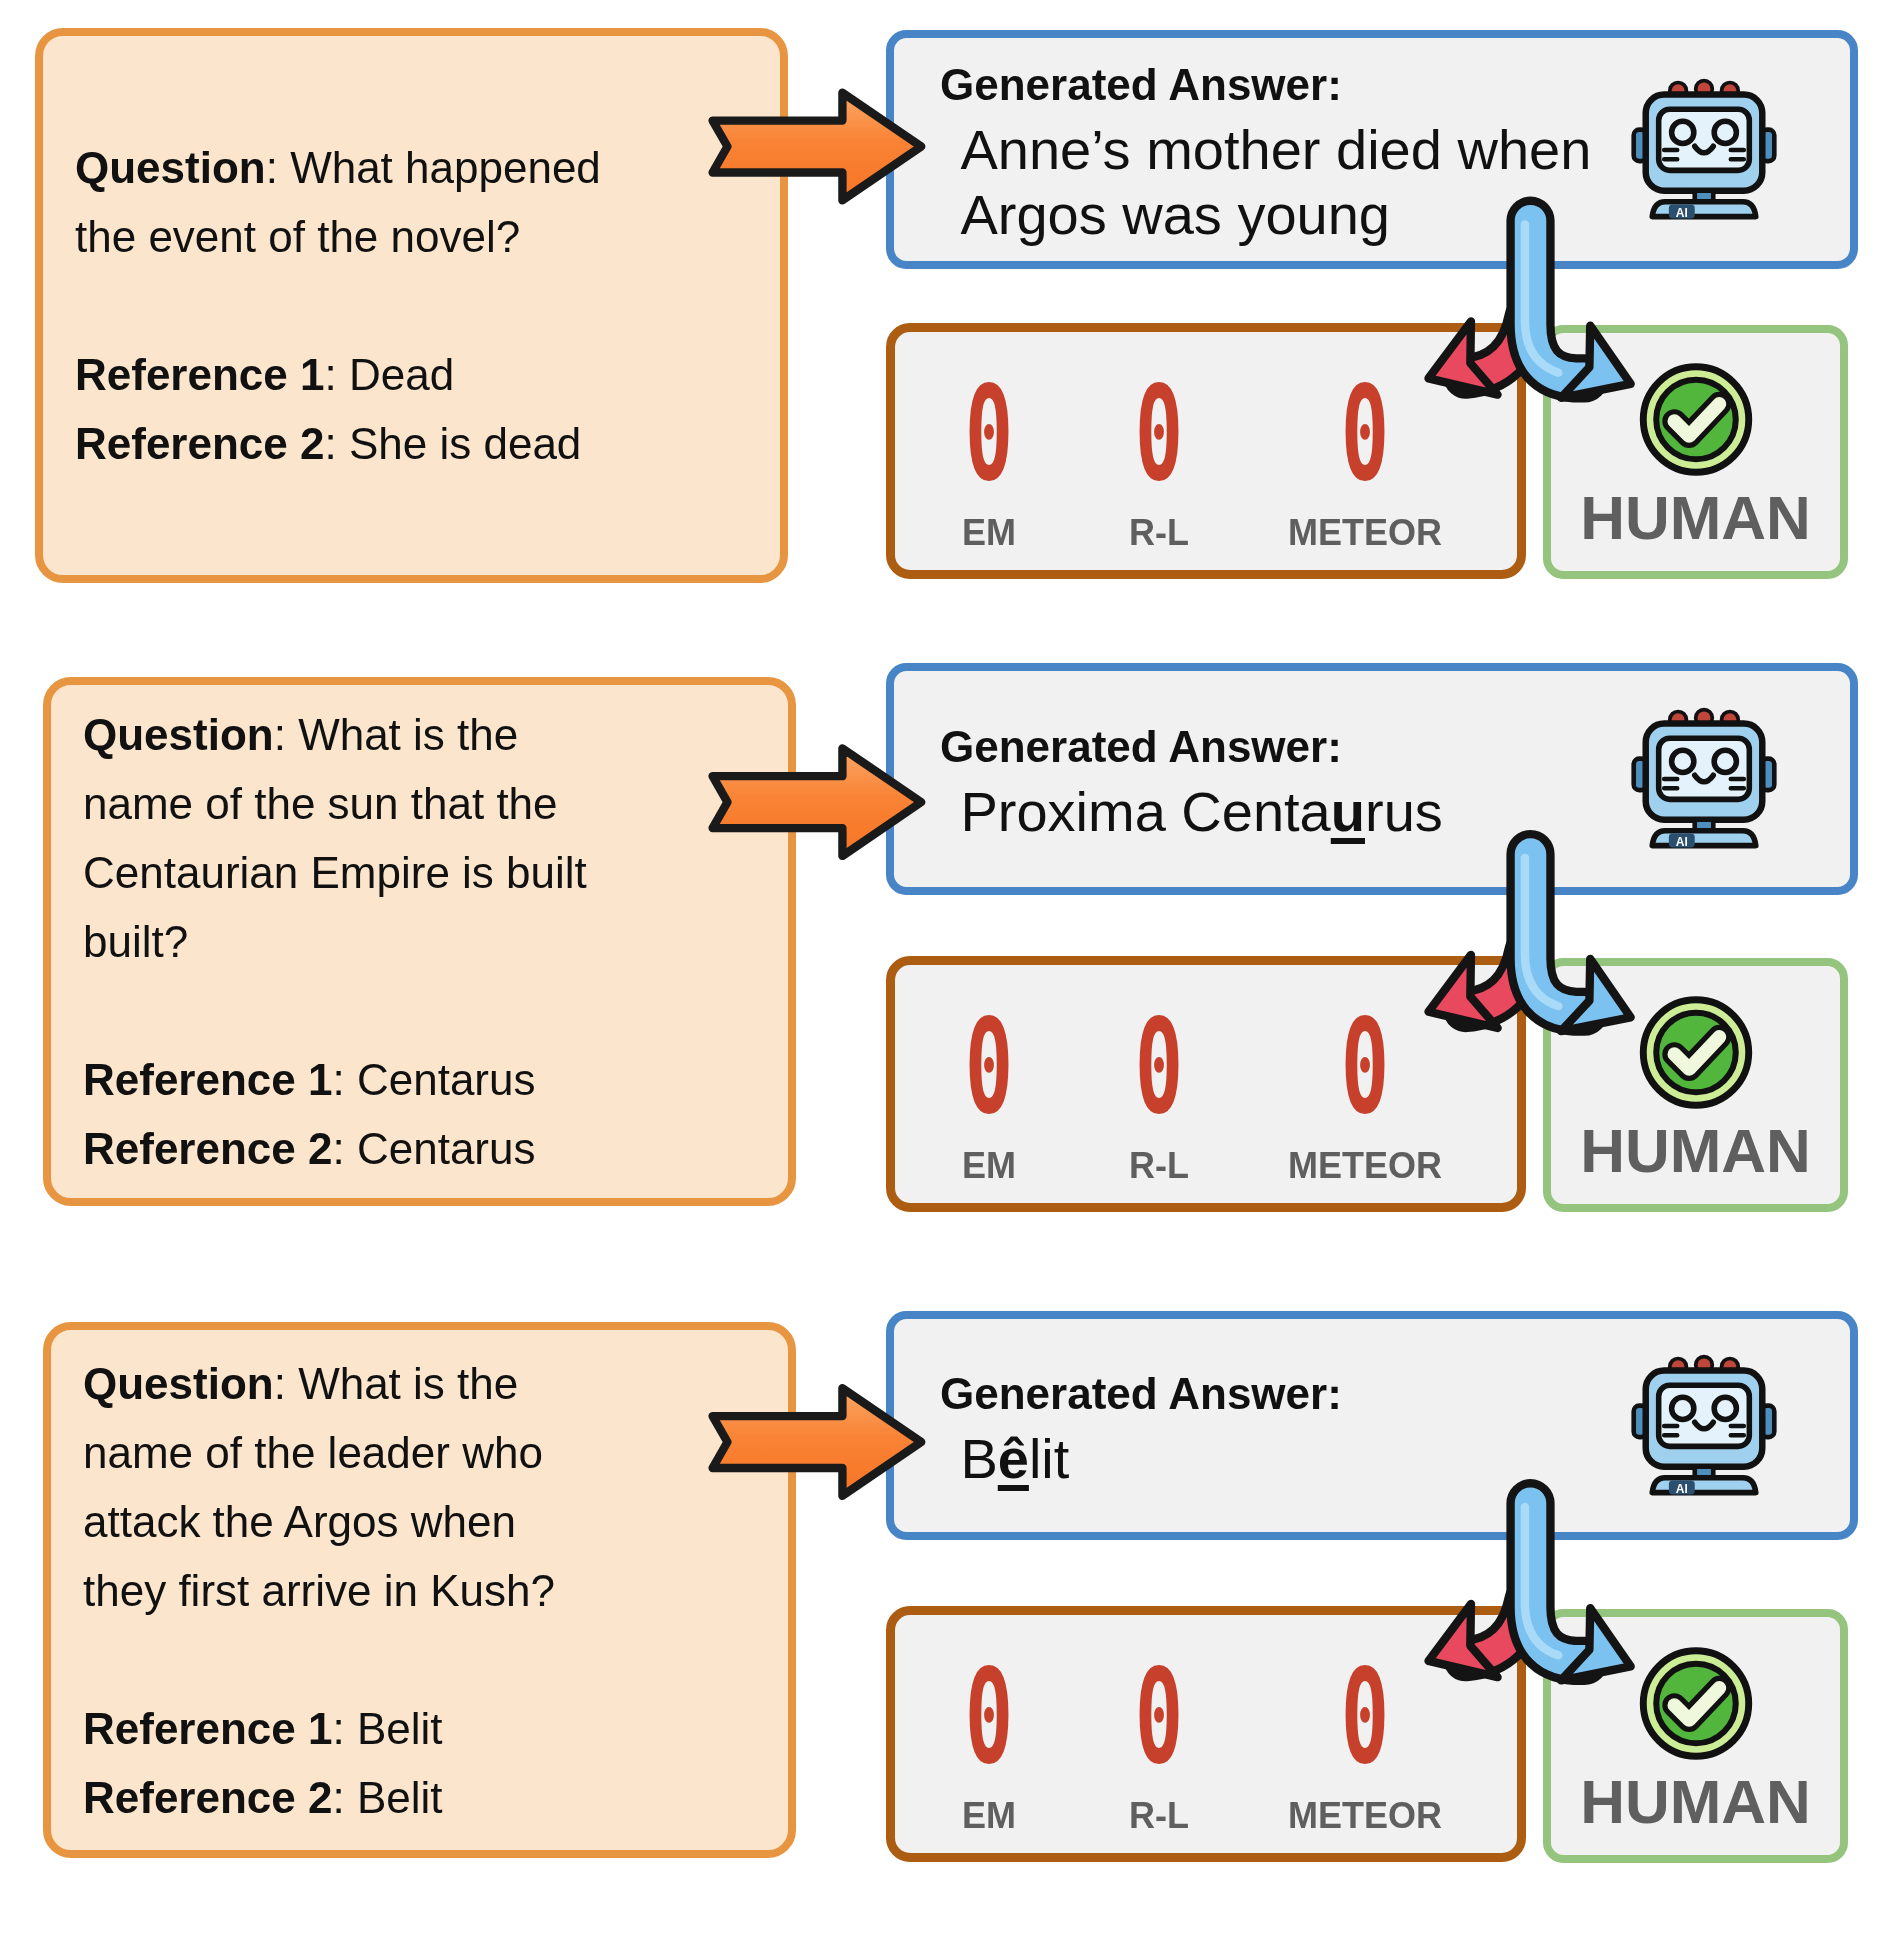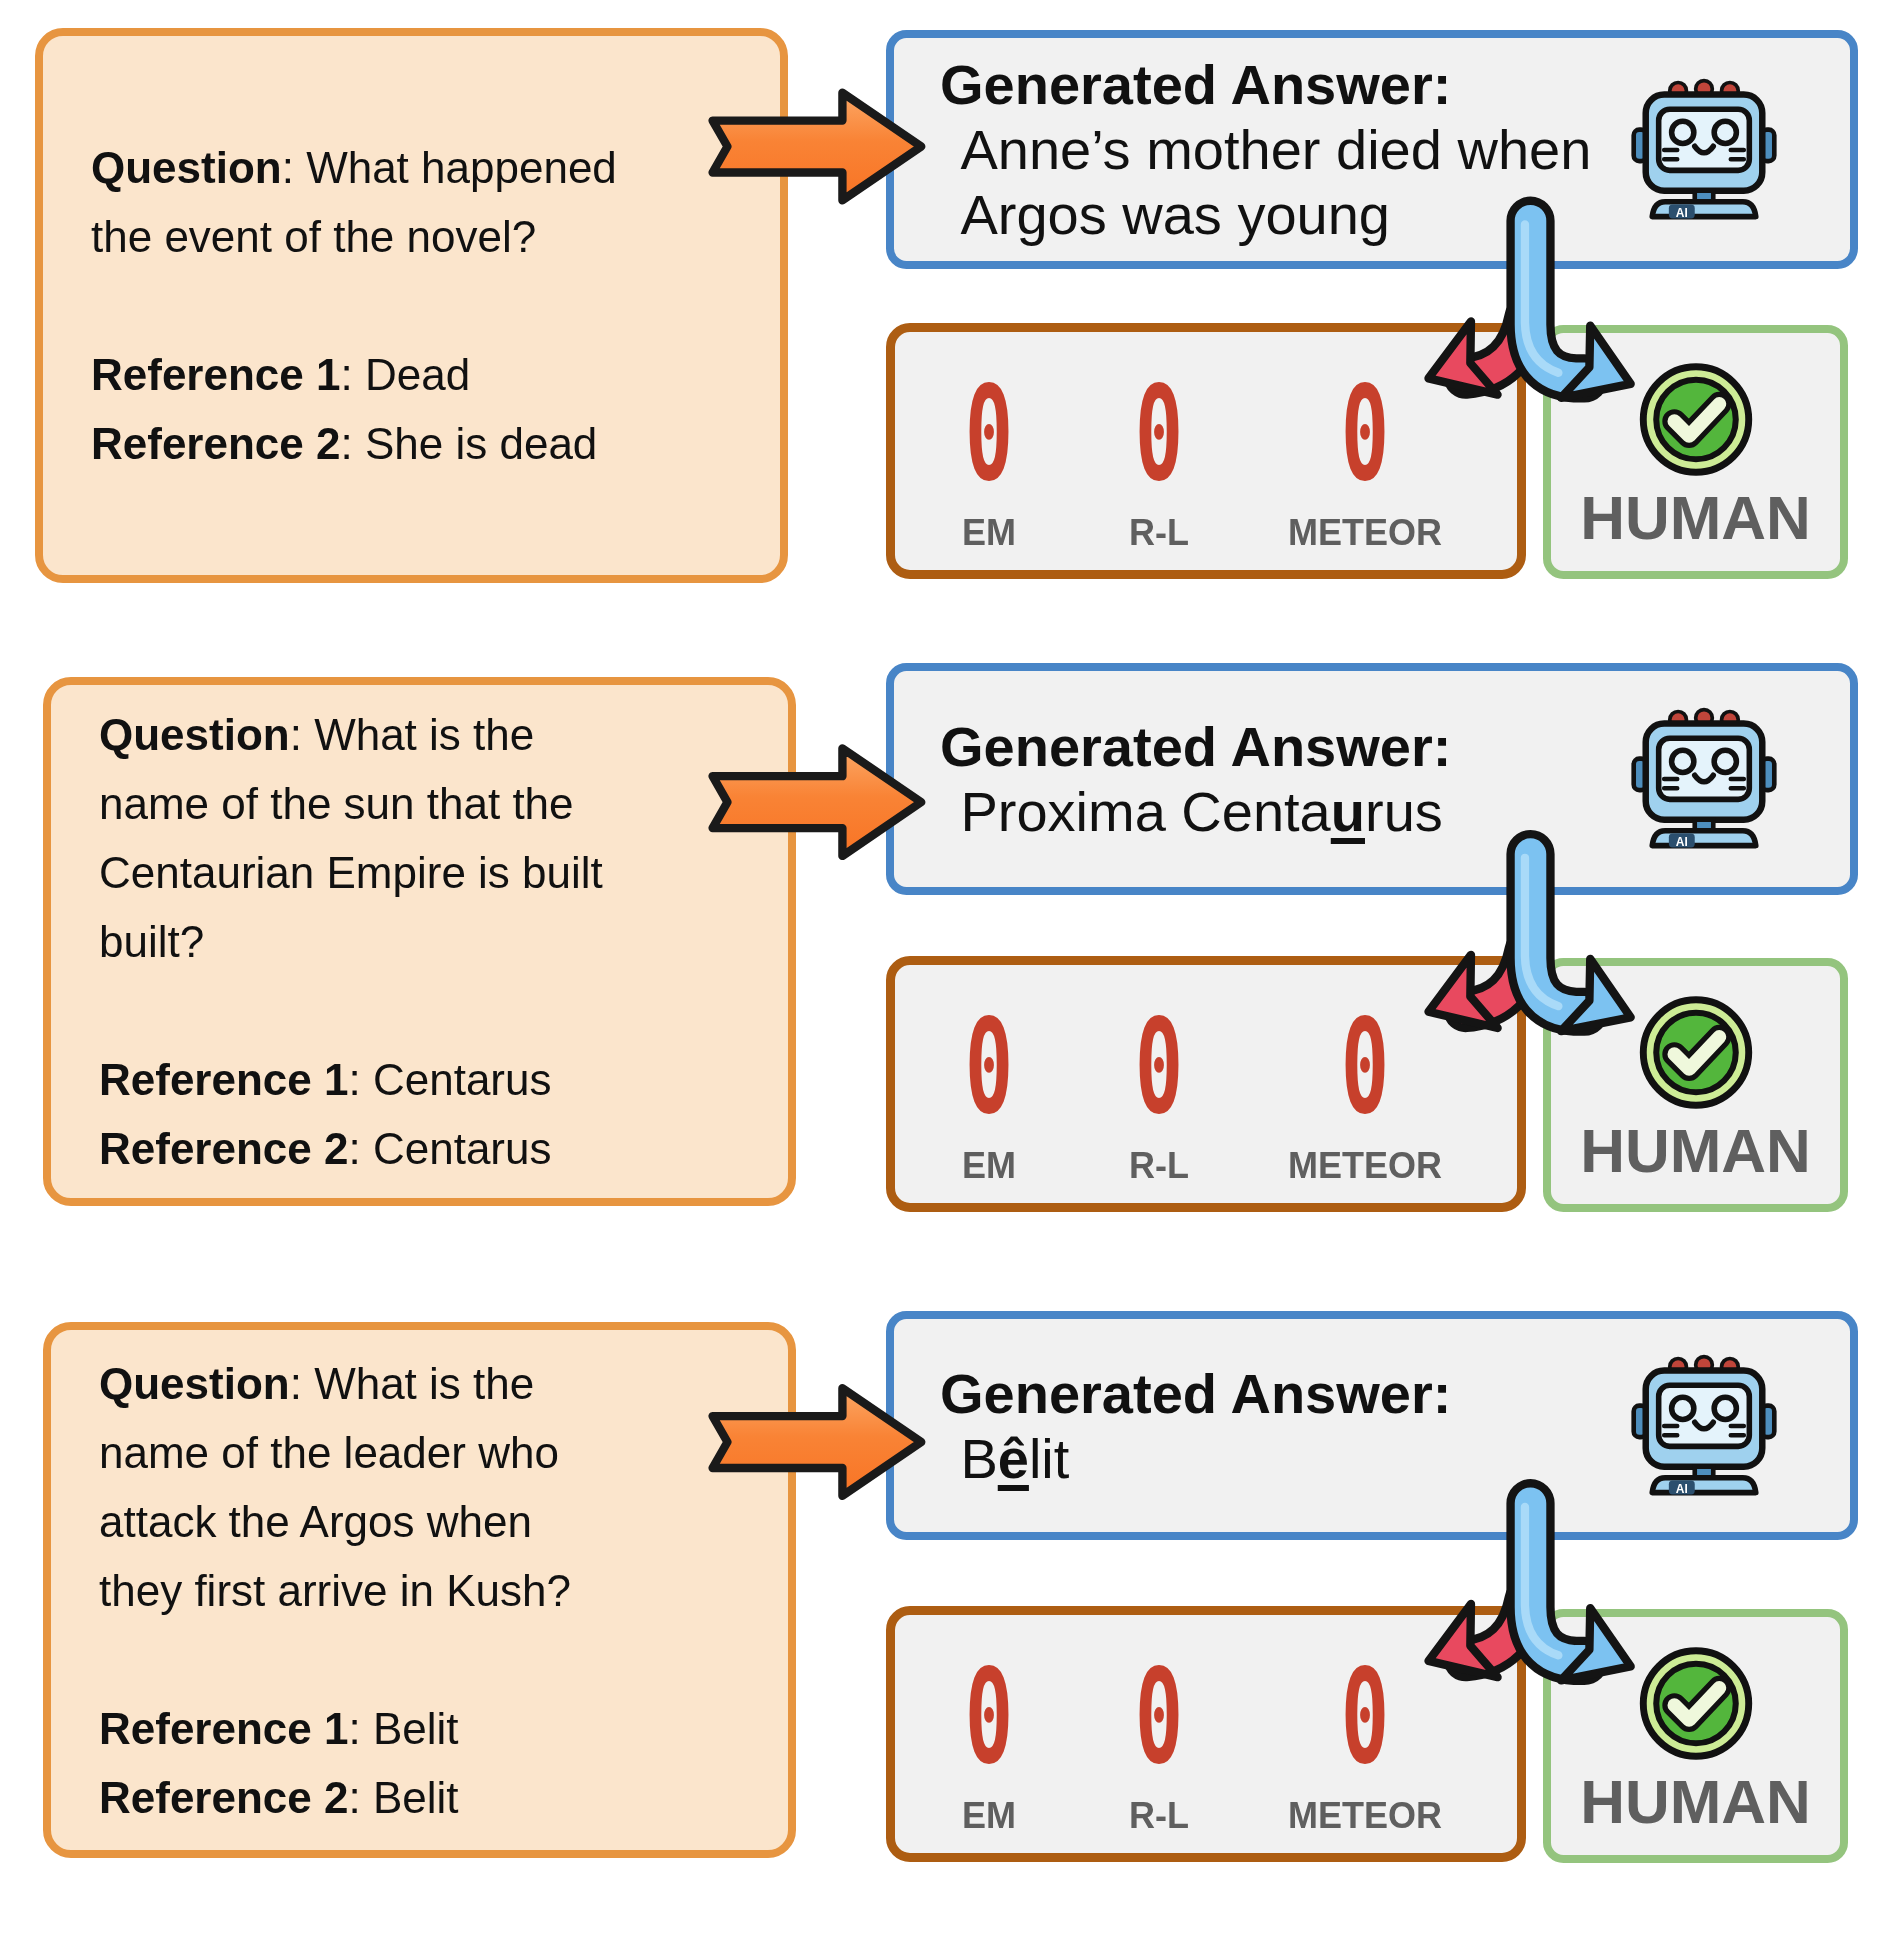--- a/index.html
+++ b/index.html
@@ -5,30 +5,30 @@
   html,body{margin:0;padding:0;background:#ffffff;}
   #canvas{
     position:relative;width:1887px;height:1953px;background:#ffffff;overflow:hidden;
     font-family:"Liberation Sans","DejaVu Sans",sans-serif;color:#111111;
   }
   
   .qbox,.bbox,.mbox,.hbox{position:absolute;box-sizing:border-box;}
   .qbox{
     background:#FBE5CC;border:8.3px solid #E79540;border-radius:28px;
     display:flex;flex-direction:column;justify-content:center;
-    padding-left:48px;padding-right:9.3px;z-index:1;
+    padding-left:32px;padding-right:9.3px;z-index:1;
   }
   .qline{font-size:44px;line-height:69px;white-space:nowrap;}
   .spacer{height:69px;}
   .bbox{
     background:#F1F1F1;border:8.3px solid #4885C7;border-radius:20.4px;
     display:flex;flex-direction:column;justify-content:center;
     padding-left:46px;z-index:1;
   }
-  .btitle{font-size:56px;line-height:65px;font-weight:bold;white-space:nowrap;}
+  .btitle{font-size:44px;line-height:65px;font-weight:bold;white-space:nowrap;}
   .aline{font-size:56px;line-height:65px;padding-left:20.4px;white-space:nowrap;}
   .mbox{
     background:#F1F1F1;border:9.3px solid #AD5D12;border-radius:24px;z-index:1;
   }
   .hbox{
     background:#F1F1F1;border:8.3px solid #94C47E;border-radius:20.4px;z-index:1;
   }
   
   .b{font-weight:bold;}
   .em{font-weight:bold;text-decoration:underline;text-decoration-thickness:5.6px;text-underline-offset:6.5px;}

